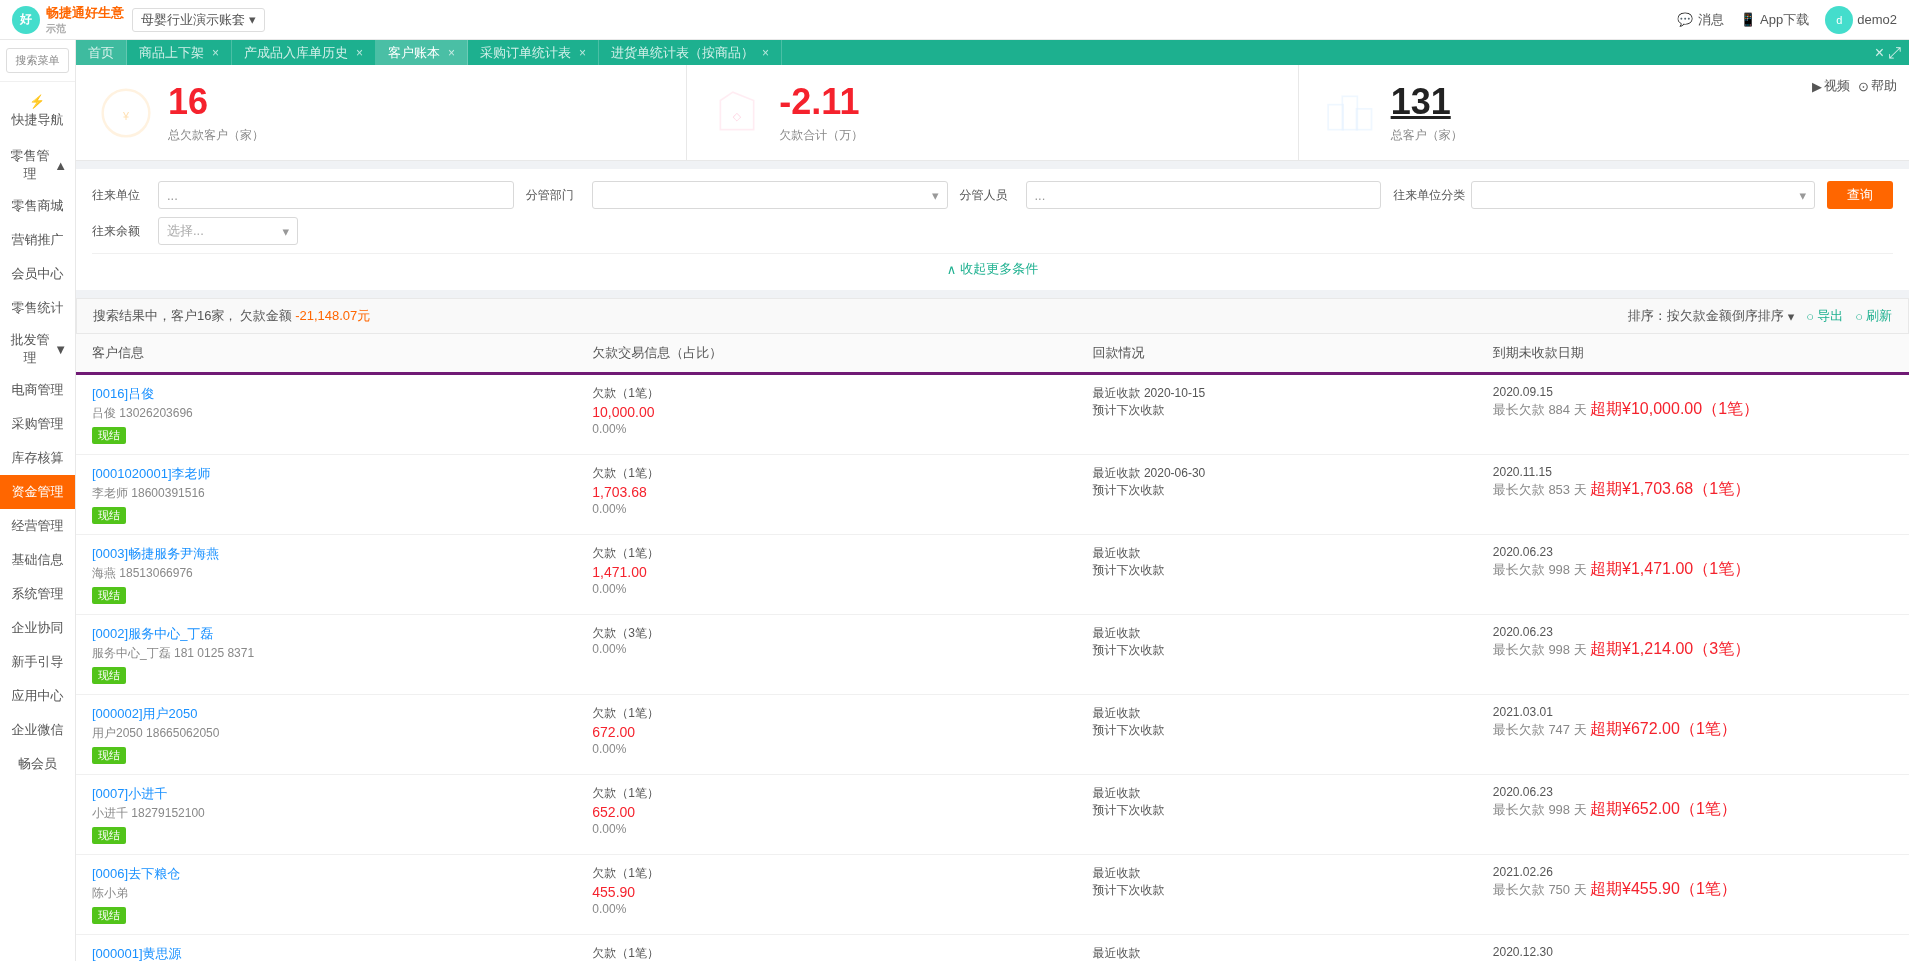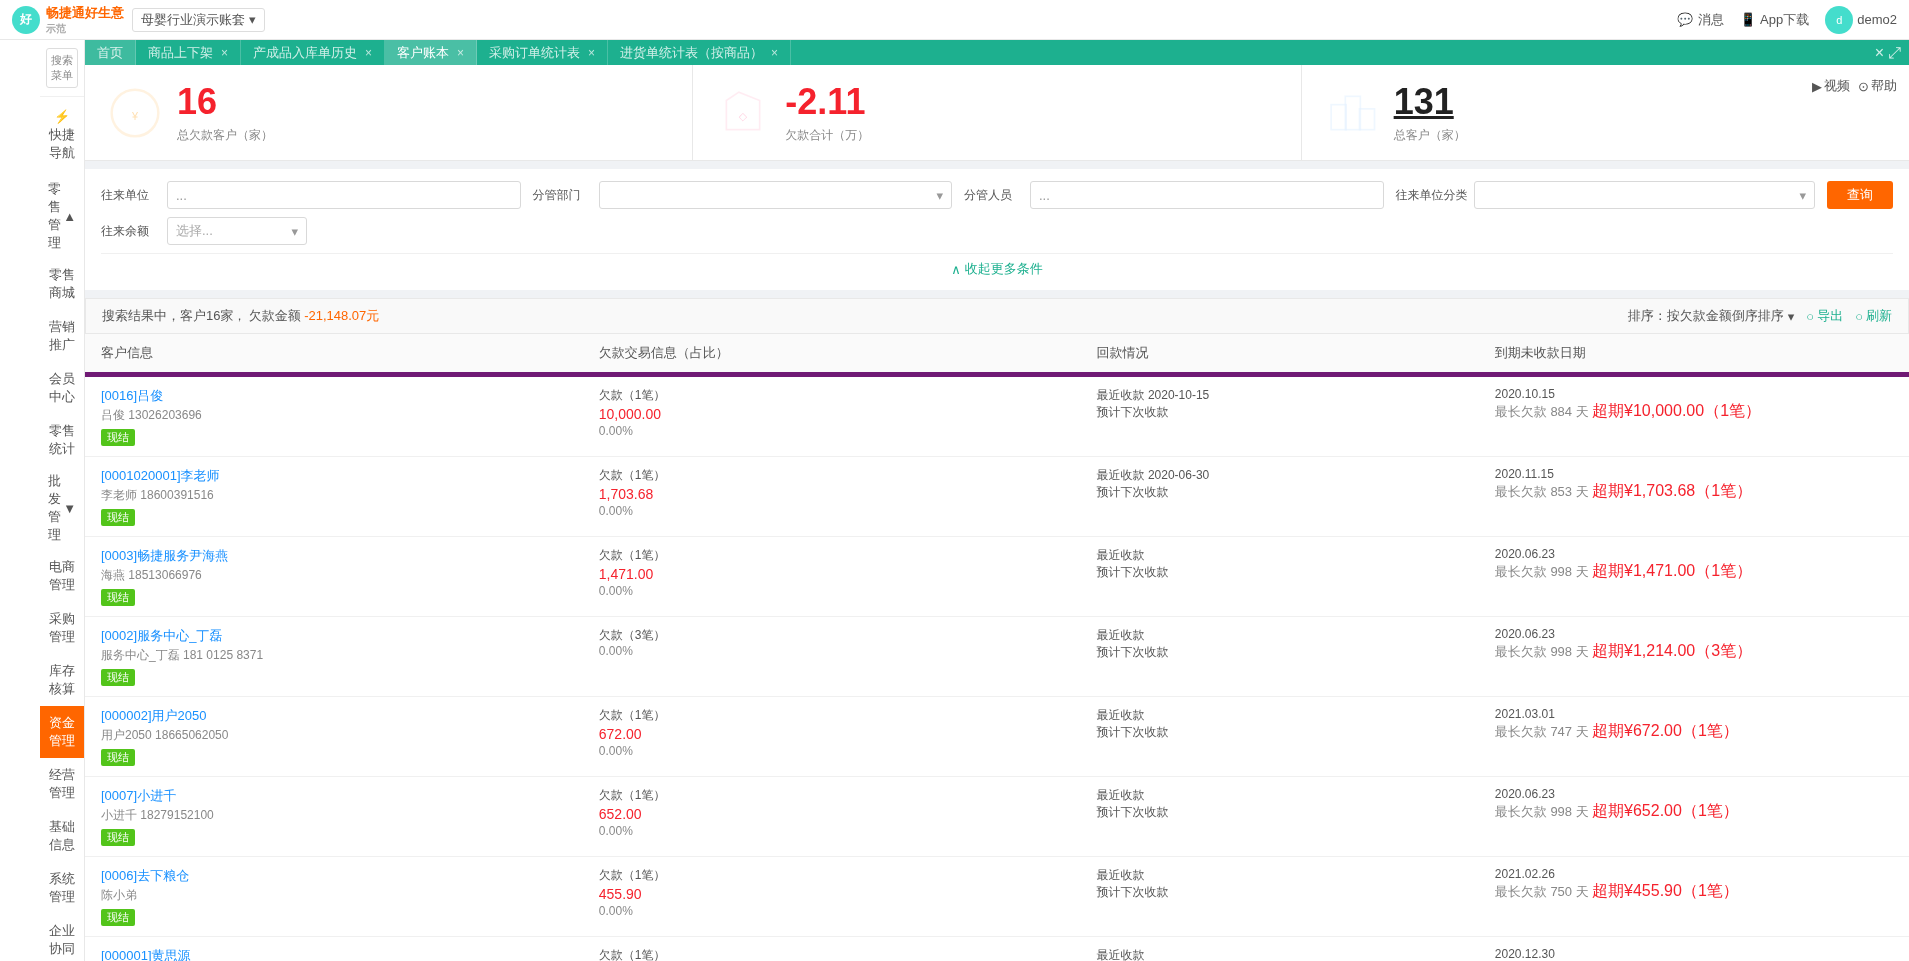--- a/index.html
+++ b/index.html
@@ -12,21 +12,21 @@
     .logo-icon { width: 28px; height: 28px; background: #4dc; border-radius: 50%; display: flex; align-items: center; justify-content: center; color: white; font-size: 12px; }
     .company-selector { display: flex; align-items: center; gap: 4px; color: #555; cursor: pointer; border: 1px solid #ddd; padding: 2px 8px; border-radius: 3px; font-size: 12px; }
     .top-bar-right { display: flex; align-items: center; gap: 16px; font-size: 13px; color: #555; }
     .top-right-item { display: flex; align-items: center; gap: 4px; cursor: pointer; }
     .avatar { width: 28px; height: 28px; border-radius: 50%; background: #4dc; display: flex; align-items: center; justify-content: center; color: white; font-size: 11px; }
 
     
     .main-layout { display: flex; flex: 1; overflow: hidden; }
 
     
-    .sidebar { width: 85px; background: #fff; border-right: 1px solid #e8e8e8; display: flex; flex-direction: column; flex-shrink: 0; overflow-y: auto; padding-left: 40px; }
+    .sidebar { width: 76px; background: #fff; border-right: 1px solid #e8e8e8; display: flex; flex-direction: column; flex-shrink: 0; overflow-y: auto; }
     .sidebar-search { padding: 8px 6px; border-bottom: 1px solid #f0f0f0; }
     .sidebar-search-btn { width: 100%; background: none; border: 1px solid #ddd; border-radius: 3px; padding: 4px; font-size: 11px; color: #888; cursor: pointer; text-align: center; }
     .sidebar-section { padding: 4px 0; }
     .sidebar-item { padding: 8px 6px; text-align: center; cursor: pointer; color: #555; font-size: 12px; display: flex; flex-direction: column; align-items: center; gap: 2px; }
     .sidebar-item.active { background: #ff6600; color: white; }
 
     
     .tab-content-area { flex: 1; display: flex; flex-direction: column; overflow: hidden; }
     .tab-bar { background: #1db08f; display: flex; align-items: center; height: 25px; flex-shrink: 0; }
     .tab { display: flex; align-items: center; gap: 4px; padding: 0 12px; height: 36px; cursor: pointer; color: rgba(255,255,255,0.8); font-size: 13px; border-right: 1px solid rgba(255,255,255,0.2); white-space: nowrap; }
@@ -68,21 +68,21 @@
     
     .results-bar { background: #f9f9f9; border: 1px solid #e8e8e8; padding: 8px 16px; margin: 0 0 0 0; display: flex; align-items: flex-start; justify-content: space-between; }
     .results-info { font-size: 12px; color: #555; }
     .results-info span.highlight { color: #ff6600; }
     .results-actions { display: flex; align-items: center; gap: 12px; font-size: 12px; color: #555; }
     .sort-select { display: flex; align-items: center; gap: 4px; cursor: pointer; }
     .action-btn { display: flex; align-items: center; gap: 3px; cursor: pointer; color: #1db08f; }
 
     
     .table-container { background: white; }
-    .table-header { display: flex; background: #fafafa; border-bottom: 5px solid #701a75; padding: 10px 16px; font-weight: 500; color: #555; font-size: 13px; }
+    .table-header { display: flex; background: #fafafa; border-bottom: 3px solid #701a75; padding: 10px 16px; font-weight: 500; color: #555; font-size: 13px; }
     .col-customer { flex: 2.5; }
     .col-debt { flex: 2.5; }
     .col-return { flex: 2; }
     .col-overdue { flex: 2; }
     .table-row { display: flex; border-bottom: 1px solid #f0f0f0; padding: 10px 16px; align-items: flex-start; background: white; }
     .customer-name { color: #1890ff; cursor: pointer; font-size: 13px; font-weight: 500; }
     .customer-sub { font-size: 12px; color: #888; margin: 2px 0; }
     .tag-green { background: #52c41a; color: white; font-size: 11px; padding: 1px 6px; border-radius: 2px; display: inline-block; margin-top: 3px; }
     .debt-count { font-size: 12px; color: #555; }
     .debt-amount { color: #f5222d; font-size: 14px; margin: 2px 0; }
@@ -366,21 +366,21 @@
           <div class="col-debt">
             <div class="debt-count">欠款（1笔）</div>
             <div class="debt-amount">10,000.00</div>
             <div class="debt-percent">0.00%</div>
           </div>
           <div class="col-return">
             <div class="return-info">最近收款    2020-10-15</div>
             <div class="return-info">预计下次收款</div>
           </div>
           <div class="col-overdue">
-            <div class="overdue-date">2020.10.15</div>
+            <div class="overdue-date">2020.09.15</div>
             <div class="overdue-days">
               <span>最长欠款 884 天</span>
               <span class="overdue-link">超期¥10,000.00（1笔）</span>
             </div>
           </div>
         </div>
 
         <div class="table-row">
           <div class="col-customer">
             <div class="customer-name">[0001020001]李老师</div>

